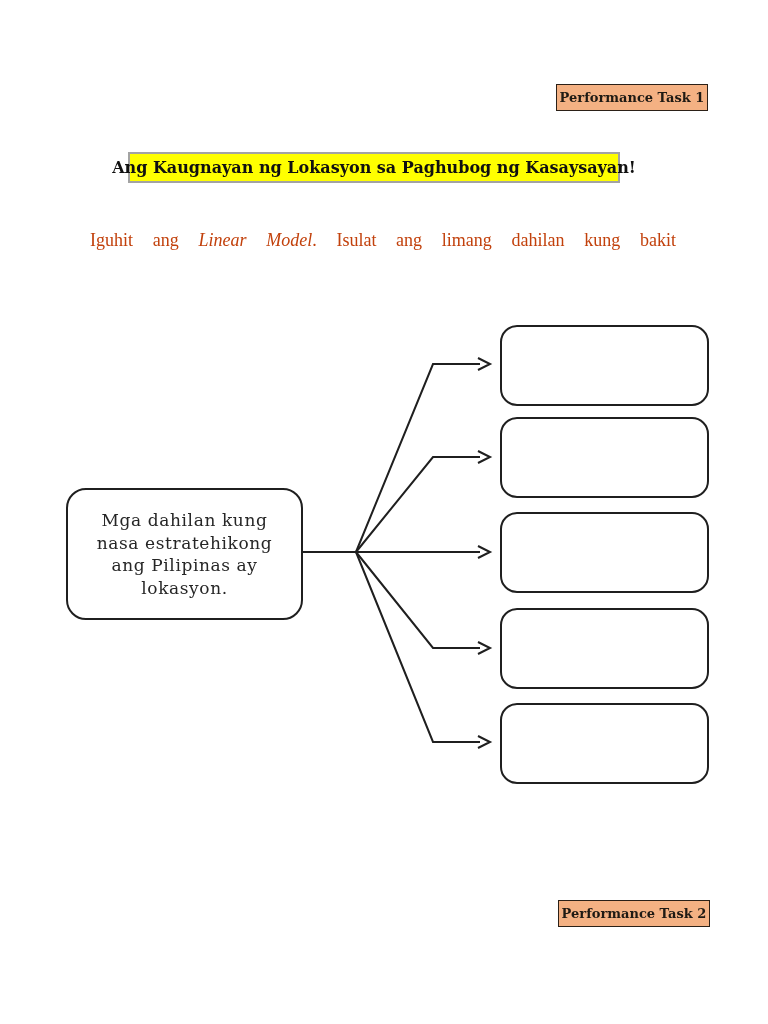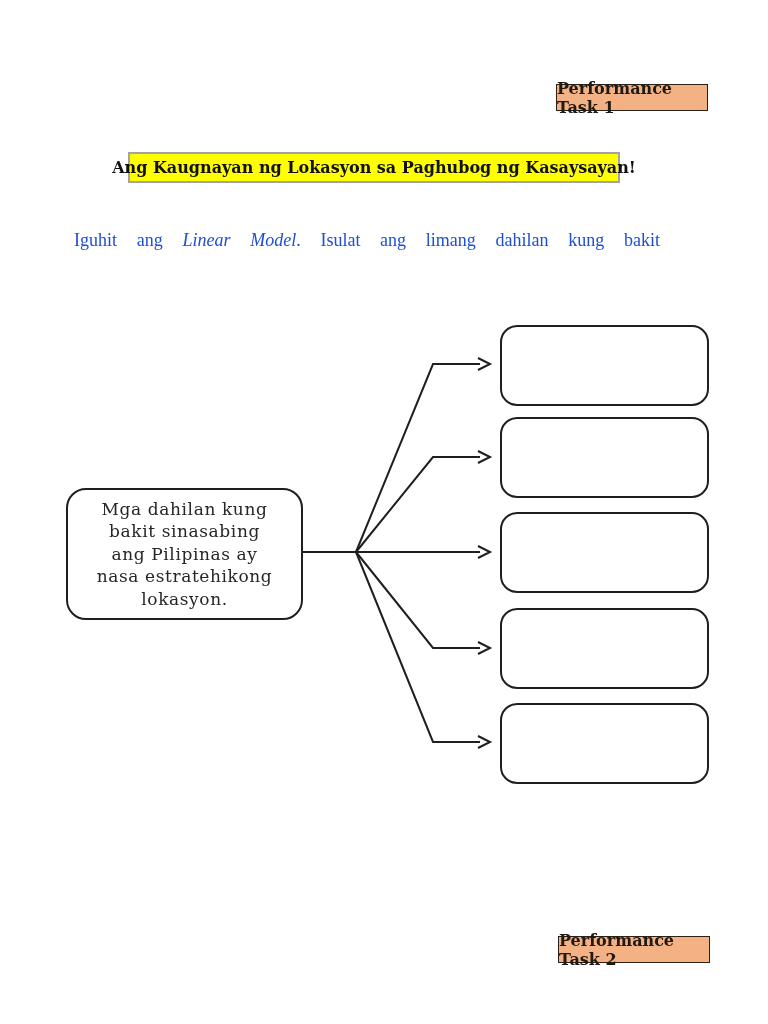--- a/index.html
+++ b/index.html
@@ -35,25 +35,25 @@
     position: absolute;
     width: 152px;
     height: 27px;
     background: #f4b183;
     border: 1.5px solid #2b2017;
     box-sizing: border-box;
     display: flex;
     align-items: center;
     justify-content: center;
     font-weight: bold;
-    font-size: 16px;
+    font-size: 13px;
     color: #1f1a14;
   }
   .task-badge.badge-1 { left: 556px; top: 84px; }
-  .task-badge.badge-2 { left: 558px; top: 936px; }
+  .task-badge.badge-2 { left: 558px; top: 900px; }
 
   
   .title-bar {
     position: absolute;
     left: 128px;
     top: 152px;
     width: 492px;
     height: 31px;
     background: #ffff00;
     border: 2px solid #a3a3a3;
@@ -63,27 +63,27 @@
     justify-content: center;
     font-weight: bold;
     font-size: 16px;
     white-space: nowrap;
     color: #101010;
   }
 
   
   .instructions {
     position: absolute;
-    left: 74px;
+    left: 90px;
     top: 228px;
     width: 586px;
     font-family: "Liberation Serif", serif;
     font-size: 18px;
     line-height: 24px;
-    color: #1d4ed8;
+    color: #c2410c;
   }
   .instructions .just-line {
     text-align: justify;
     text-align-last: justify;
   }
   .instructions em { font-style: italic; }
 
   
   .diagram-layer {
     position: absolute;
@@ -159,23 +159,22 @@
       <path d="M478,358 L490,364 L478,370"></path>
       <path d="M478,451 L490,457 L478,463"></path>
       <path d="M478,546 L490,552 L478,558"></path>
       <path d="M478,642 L490,648 L478,654"></path>
       <path d="M478,736 L490,742 L478,748"></path>
     </g>
   </svg>
 
   <div class="center-box">
     <div>Mga dahilan kung</div>
-    <div>bakit sinasabing</div>
+    <div>nasa estratehikong</div>
     <div>ang Pilipinas ay</div>
-    <div>nasa estratehikong</div>
     <div>lokasyon.</div>
   </div>
 
   <div class="answer-box b1"></div>
   <div class="answer-box b2"></div>
   <div class="answer-box b3"></div>
   <div class="answer-box b4"></div>
   <div class="answer-box b5"></div>
 
   <div class="task-badge badge-2">

